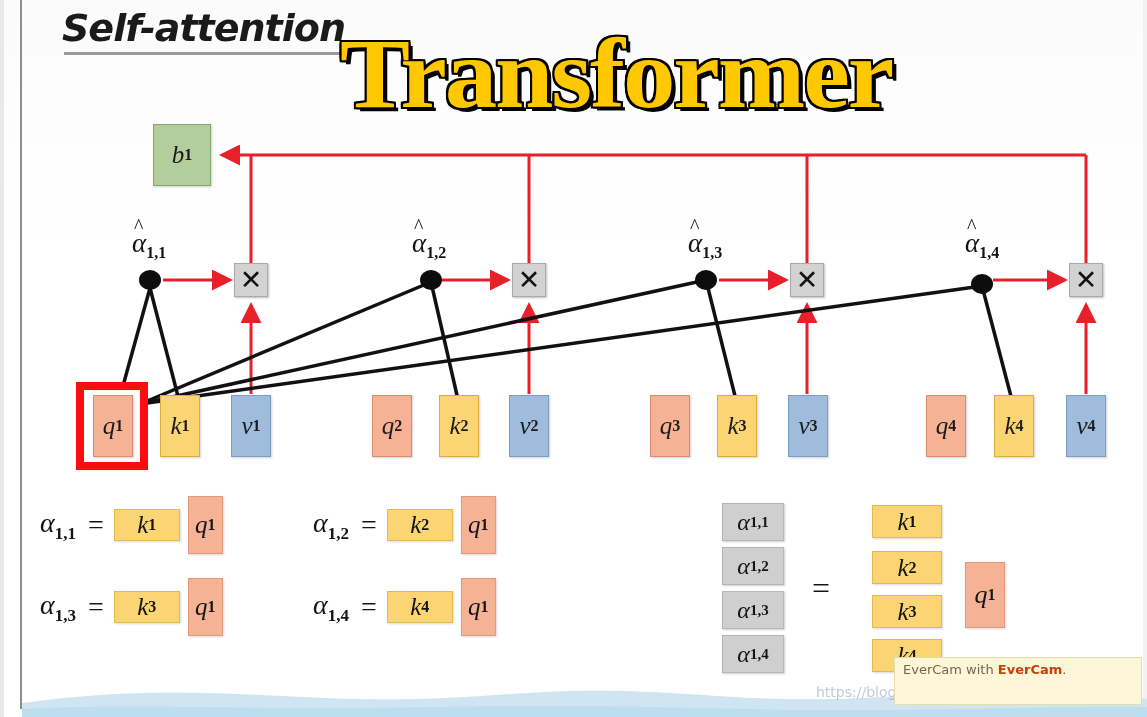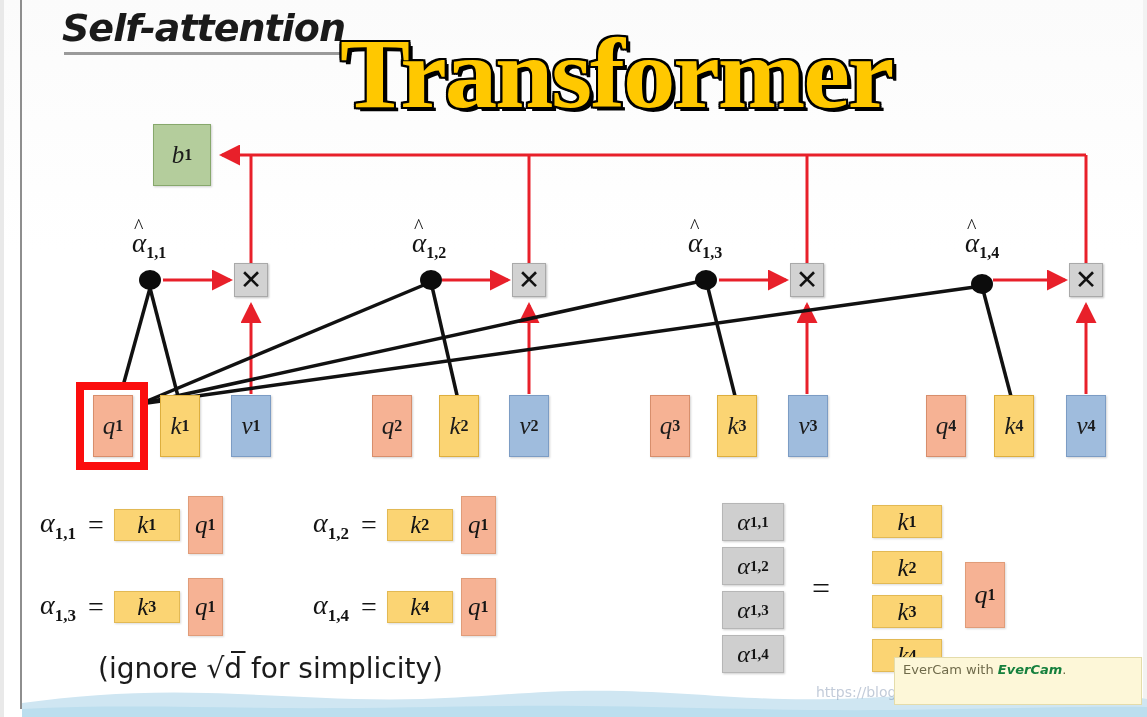--- a/index.html
+++ b/index.html
@@ -159,21 +159,21 @@
   }
 
   
   .evercam{
     position:absolute;left:894px;top:657px;width:248px;height:48px;
     background:#fdf7d8;border:1px solid #e4dcaa;box-sizing:border-box;
     padding:3px 8px 0 8px;
     font-family:"DejaVu Sans", sans-serif;font-size:13px;color:#6f6a4a;
     line-height:1.45;
   }
-  .evercam b{color:#15803d;font-style:italic;}
+  .evercam b{color:#c2410c;}
   .csdn{
     position:absolute;left:816px;top:684px;
     font-family:"DejaVu Sans", sans-serif;font-size:14px;
     color:rgba(120,140,170,.45);white-space:nowrap;
   }
   .csdn-cn{
     position:absolute;left:1085px;top:684px;
     font-family:"DejaVu Sans", sans-serif;font-size:13px;
     color:rgba(150,120,110,.5);white-space:nowrap;
   }
@@ -368,21 +368,20 @@
     <span class="kwide">
         <span>k</span>
         <sup>4</sup>
       </span>
     <span class="qtall">
         <span>q</span>
         <sup>1</sup>
       </span>
   </div>
 
-  <div class="note" style="left:98px;top:652px;">(ignore √d̅ for simplicity)</div>
 
   <div class="abox" style="left:722px;top:503px;">
     <i>α</i>
       <sub>1,1</sub>
   </div>
   <div class="abox" style="left:722px;top:547px;">
     <i>α</i>
       <sub>1,2</sub>
   </div>
   <div class="abox" style="left:722px;top:591px;">

